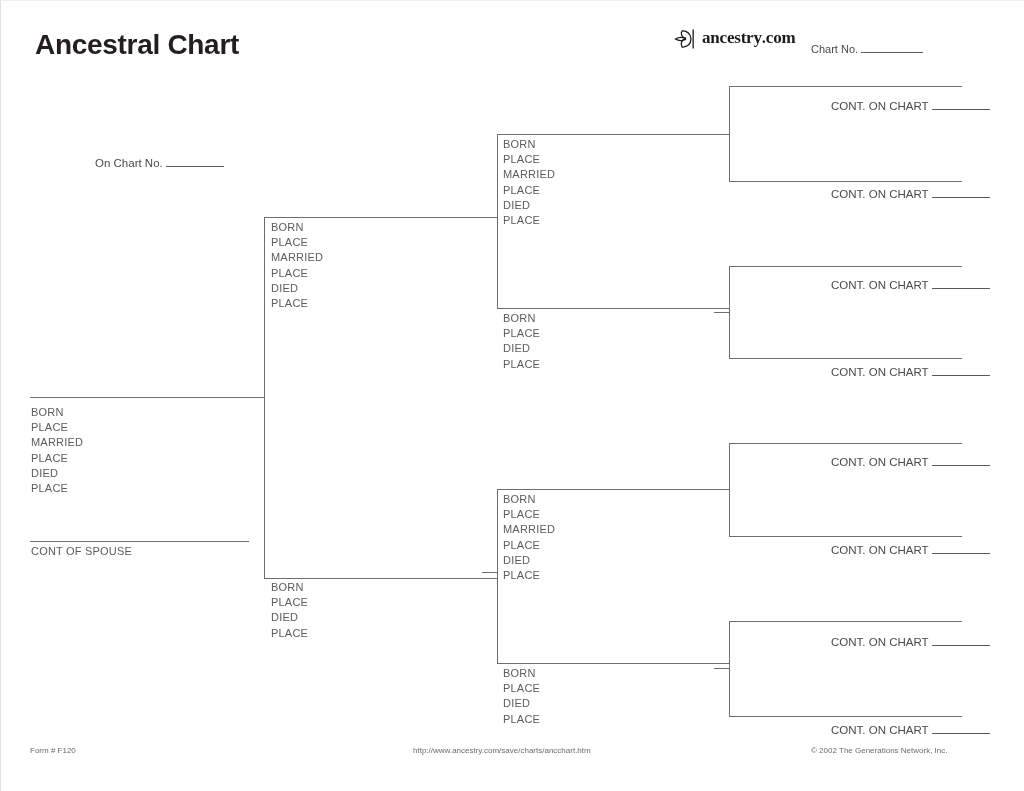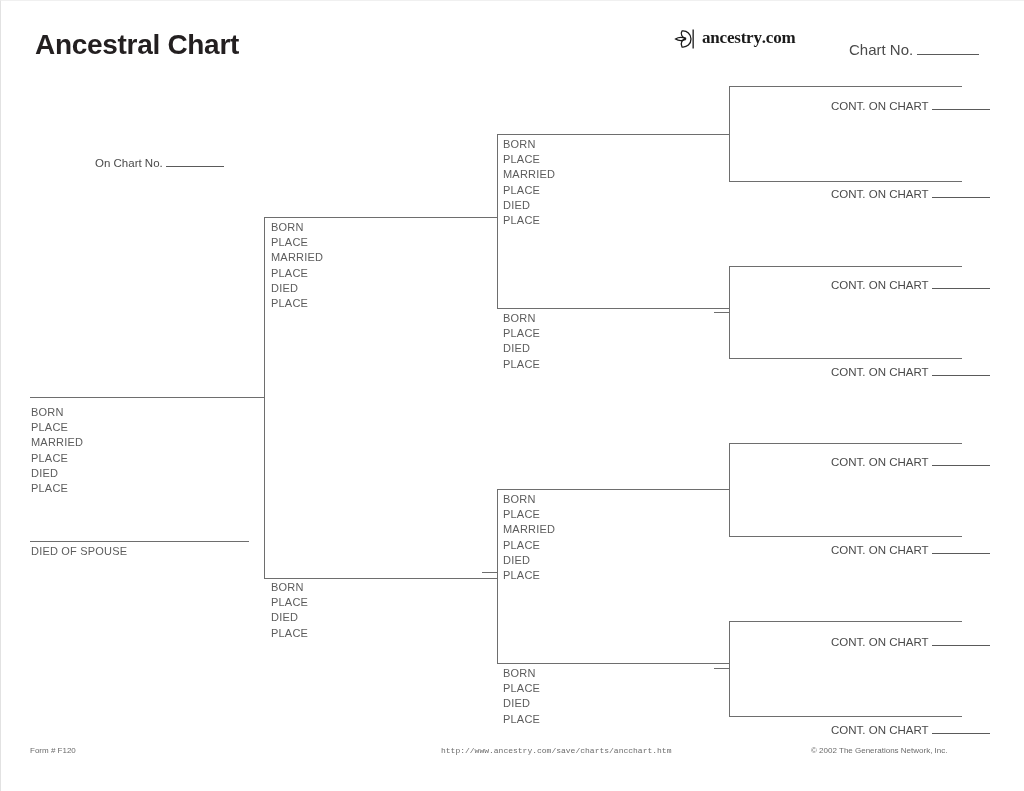--- a/index.html
+++ b/index.html
@@ -54,23 +54,23 @@
   }
   .brand-tld {
     font-size: 17px;
     font-weight: bold;
     color: #1a1a1a;
     letter-spacing: -0.2px;
   }
 
   .chart-no {
     position: absolute;
-    left: 848px;
+    left: 810px;
     top: 40px;
-    font-size: 15px;
+    font-size: 11px;
     color: #4a4a4a;
     white-space: nowrap;
   }
 
   
   .xref {
     position: absolute;
     left: 33px;
     top: 112px;
     font-size: 11.5px;
@@ -144,21 +144,21 @@
 
   
   .footer-item {
     position: absolute;
     top: 745px;
     font-size: 8px;
     color: #6b6b6b;
     white-space: nowrap;
   }
   .footer-form { left: 29px; }
-  .footer-url  { left: 440px; font-family: Liberation Mono, monospace; }
+  .footer-url  { left: 412px; }
   .footer-copy { left: 810px; }
 </style>
 </head>
 <body>
 
 <div id="page">
 
   <div class="chart-title">Ancestral Chart</div>
 
   <div class="brand">
@@ -180,21 +180,21 @@
   <div class="hline" style="left:29px; top:396px; width:234px;"></div>
   <div class="fields" style="left:30px; top:404px;">
     <div>BORN</div>
     <div>PLACE</div>
     <div>MARRIED</div>
     <div>PLACE</div>
     <div>DIED</div>
     <div>PLACE</div>
   </div>
   <div class="hline" style="left:29px; top:540px; width:219px;"></div>
-  <div class="spouse-label" style="left:30px; top:544px;">DIED OF SPOUSE</div>
+  <div class="spouse-label" style="left:30px; top:544px;">CONT OF SPOUSE</div>
 
   <div class="hline" style="left:248px; top:396px; width:16px;"></div>
   <div class="vline" style="left:263px; top:216px; height:362px;"></div>
 
   <div class="hline" style="left:263px; top:216px; width:233px;"></div>
   <div class="fields" style="left:270px; top:219px;">
     <div>BORN</div>
     <div>PLACE</div>
     <div>MARRIED</div>
     <div>PLACE</div>

